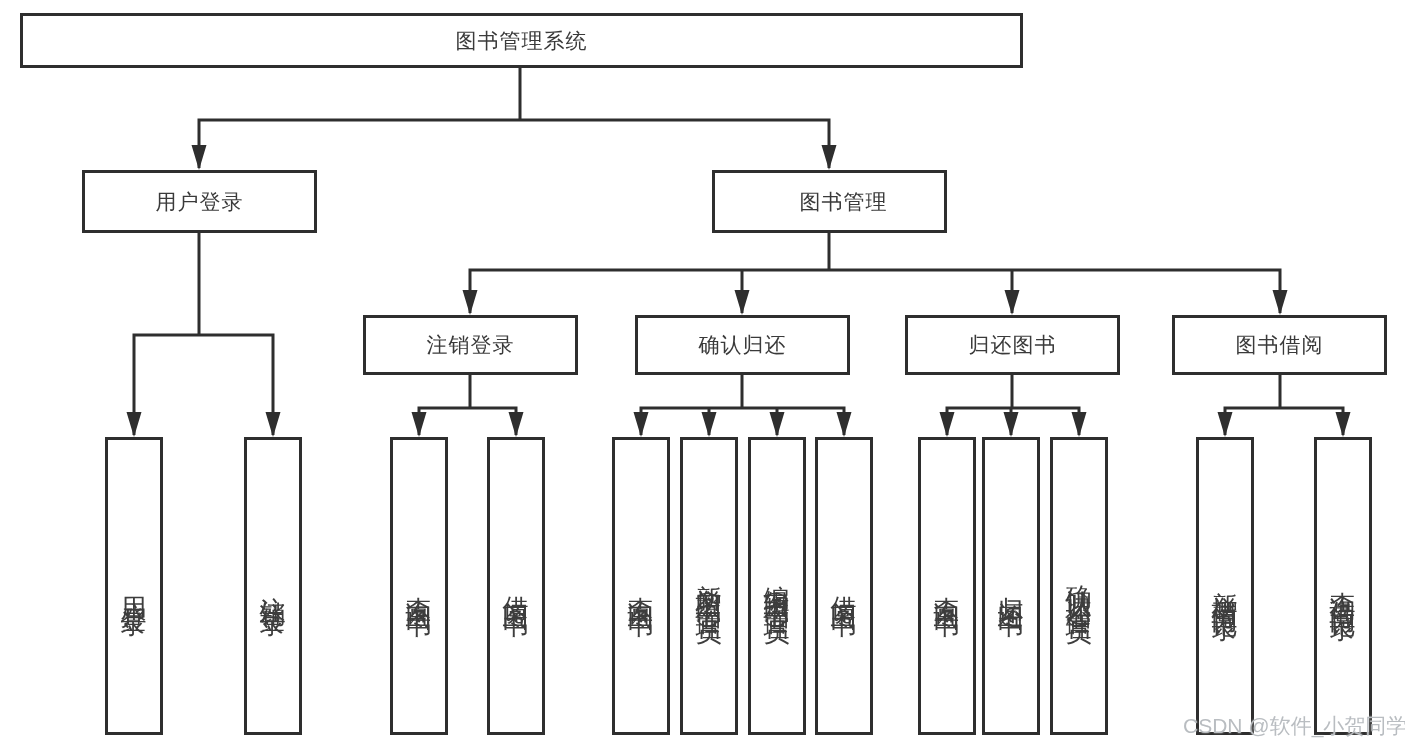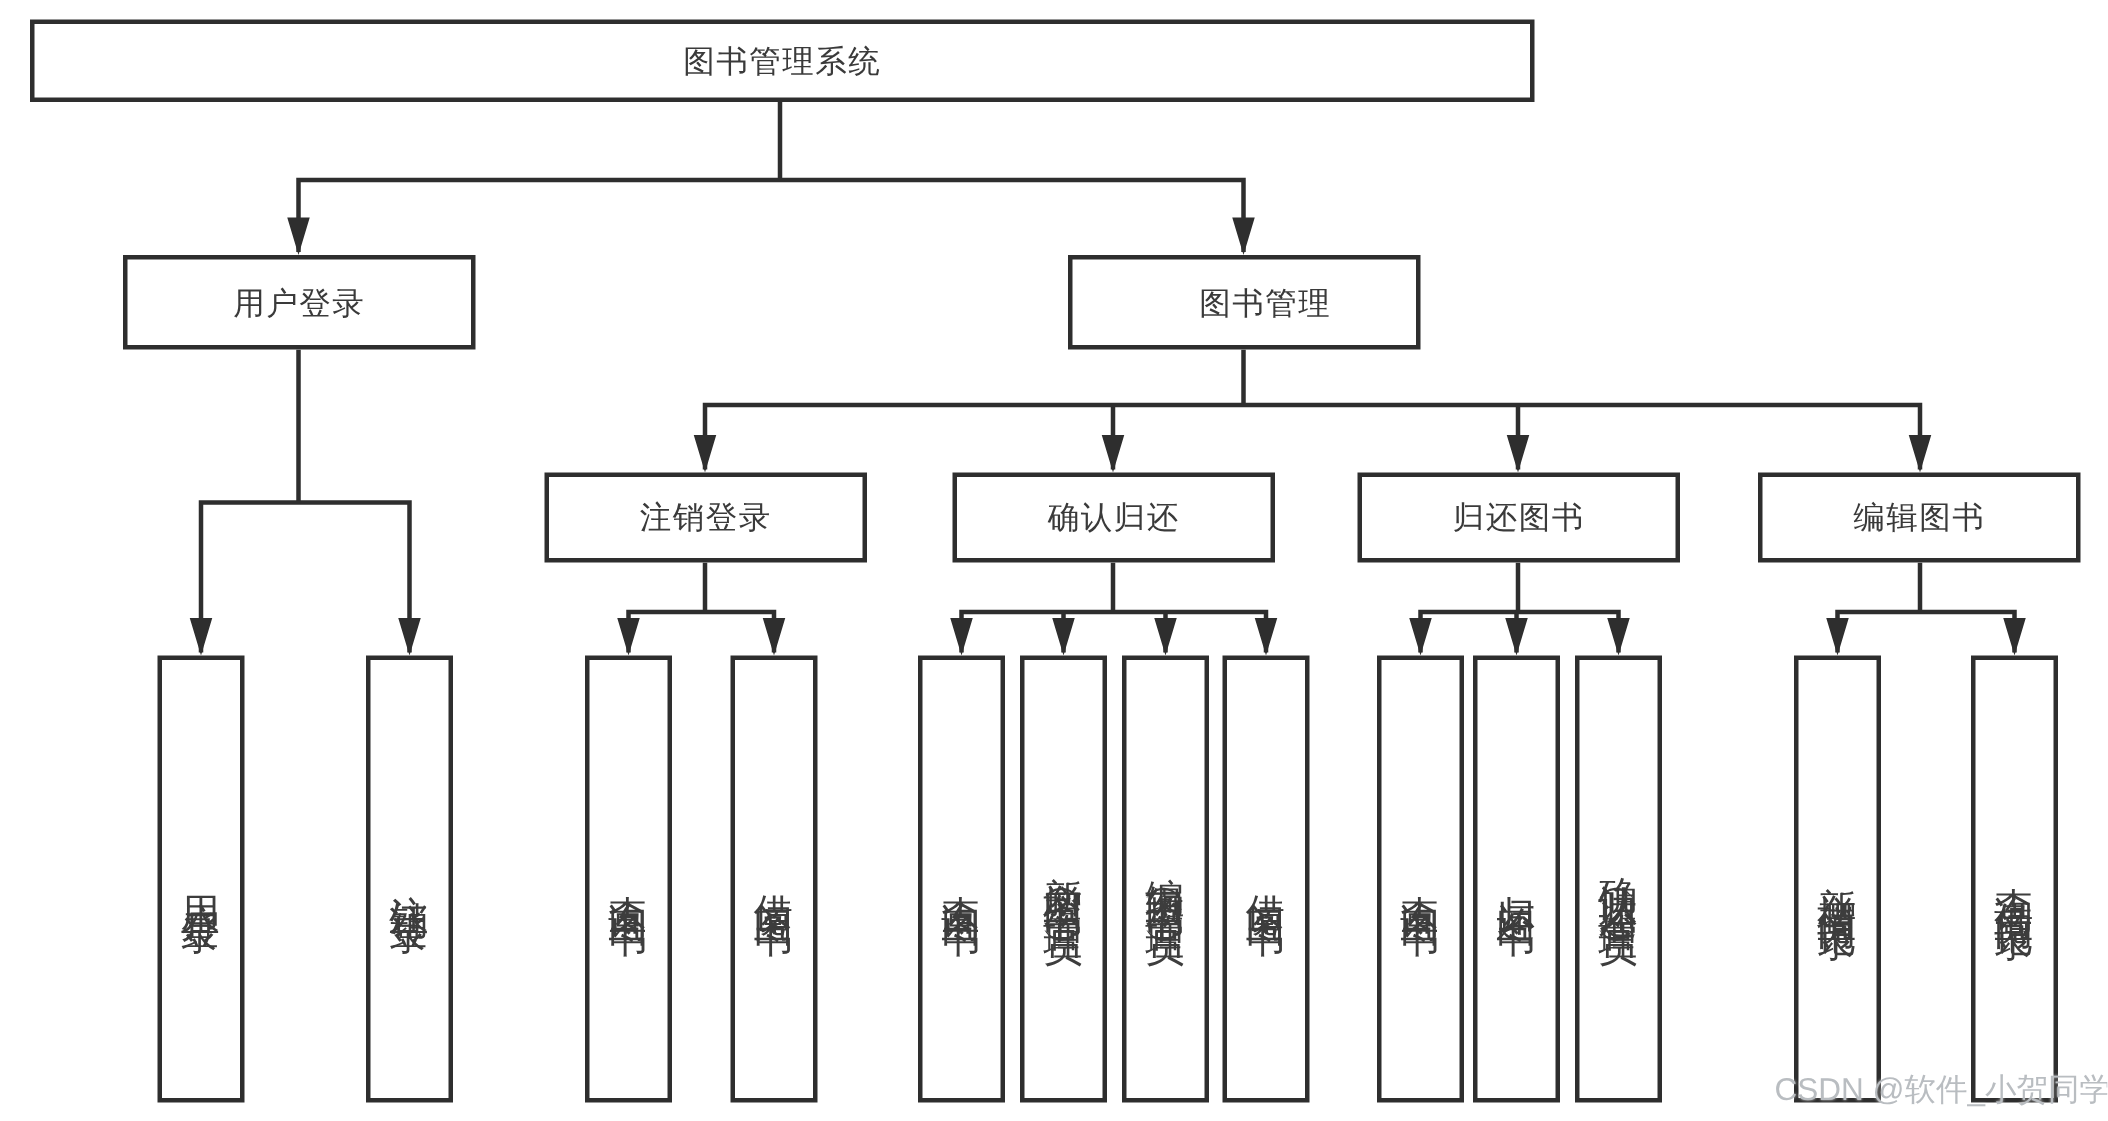--- a/index.html
+++ b/index.html
@@ -143,21 +143,21 @@
   <div class="node node-h node-l3 node-l3-0">
     <span>注销登录</span>
   </div>
   <div class="node node-h node-l3 node-l3-1">
     <span>确认归还</span>
   </div>
   <div class="node node-h node-l3 node-l3-2">
     <span>归还图书</span>
   </div>
   <div class="node node-h node-l3 node-l3-3">
-    <span>编辑图书</span>
+    <span>图书借阅</span>
   </div>
 
   <div class="node leaf leaf-0">
     <span class="vtext">用户登录</span>
   </div>
   <div class="node leaf leaf-1">
     <span class="vtext">注销登录</span>
   </div>
 
   <div class="node leaf leaf-2">

